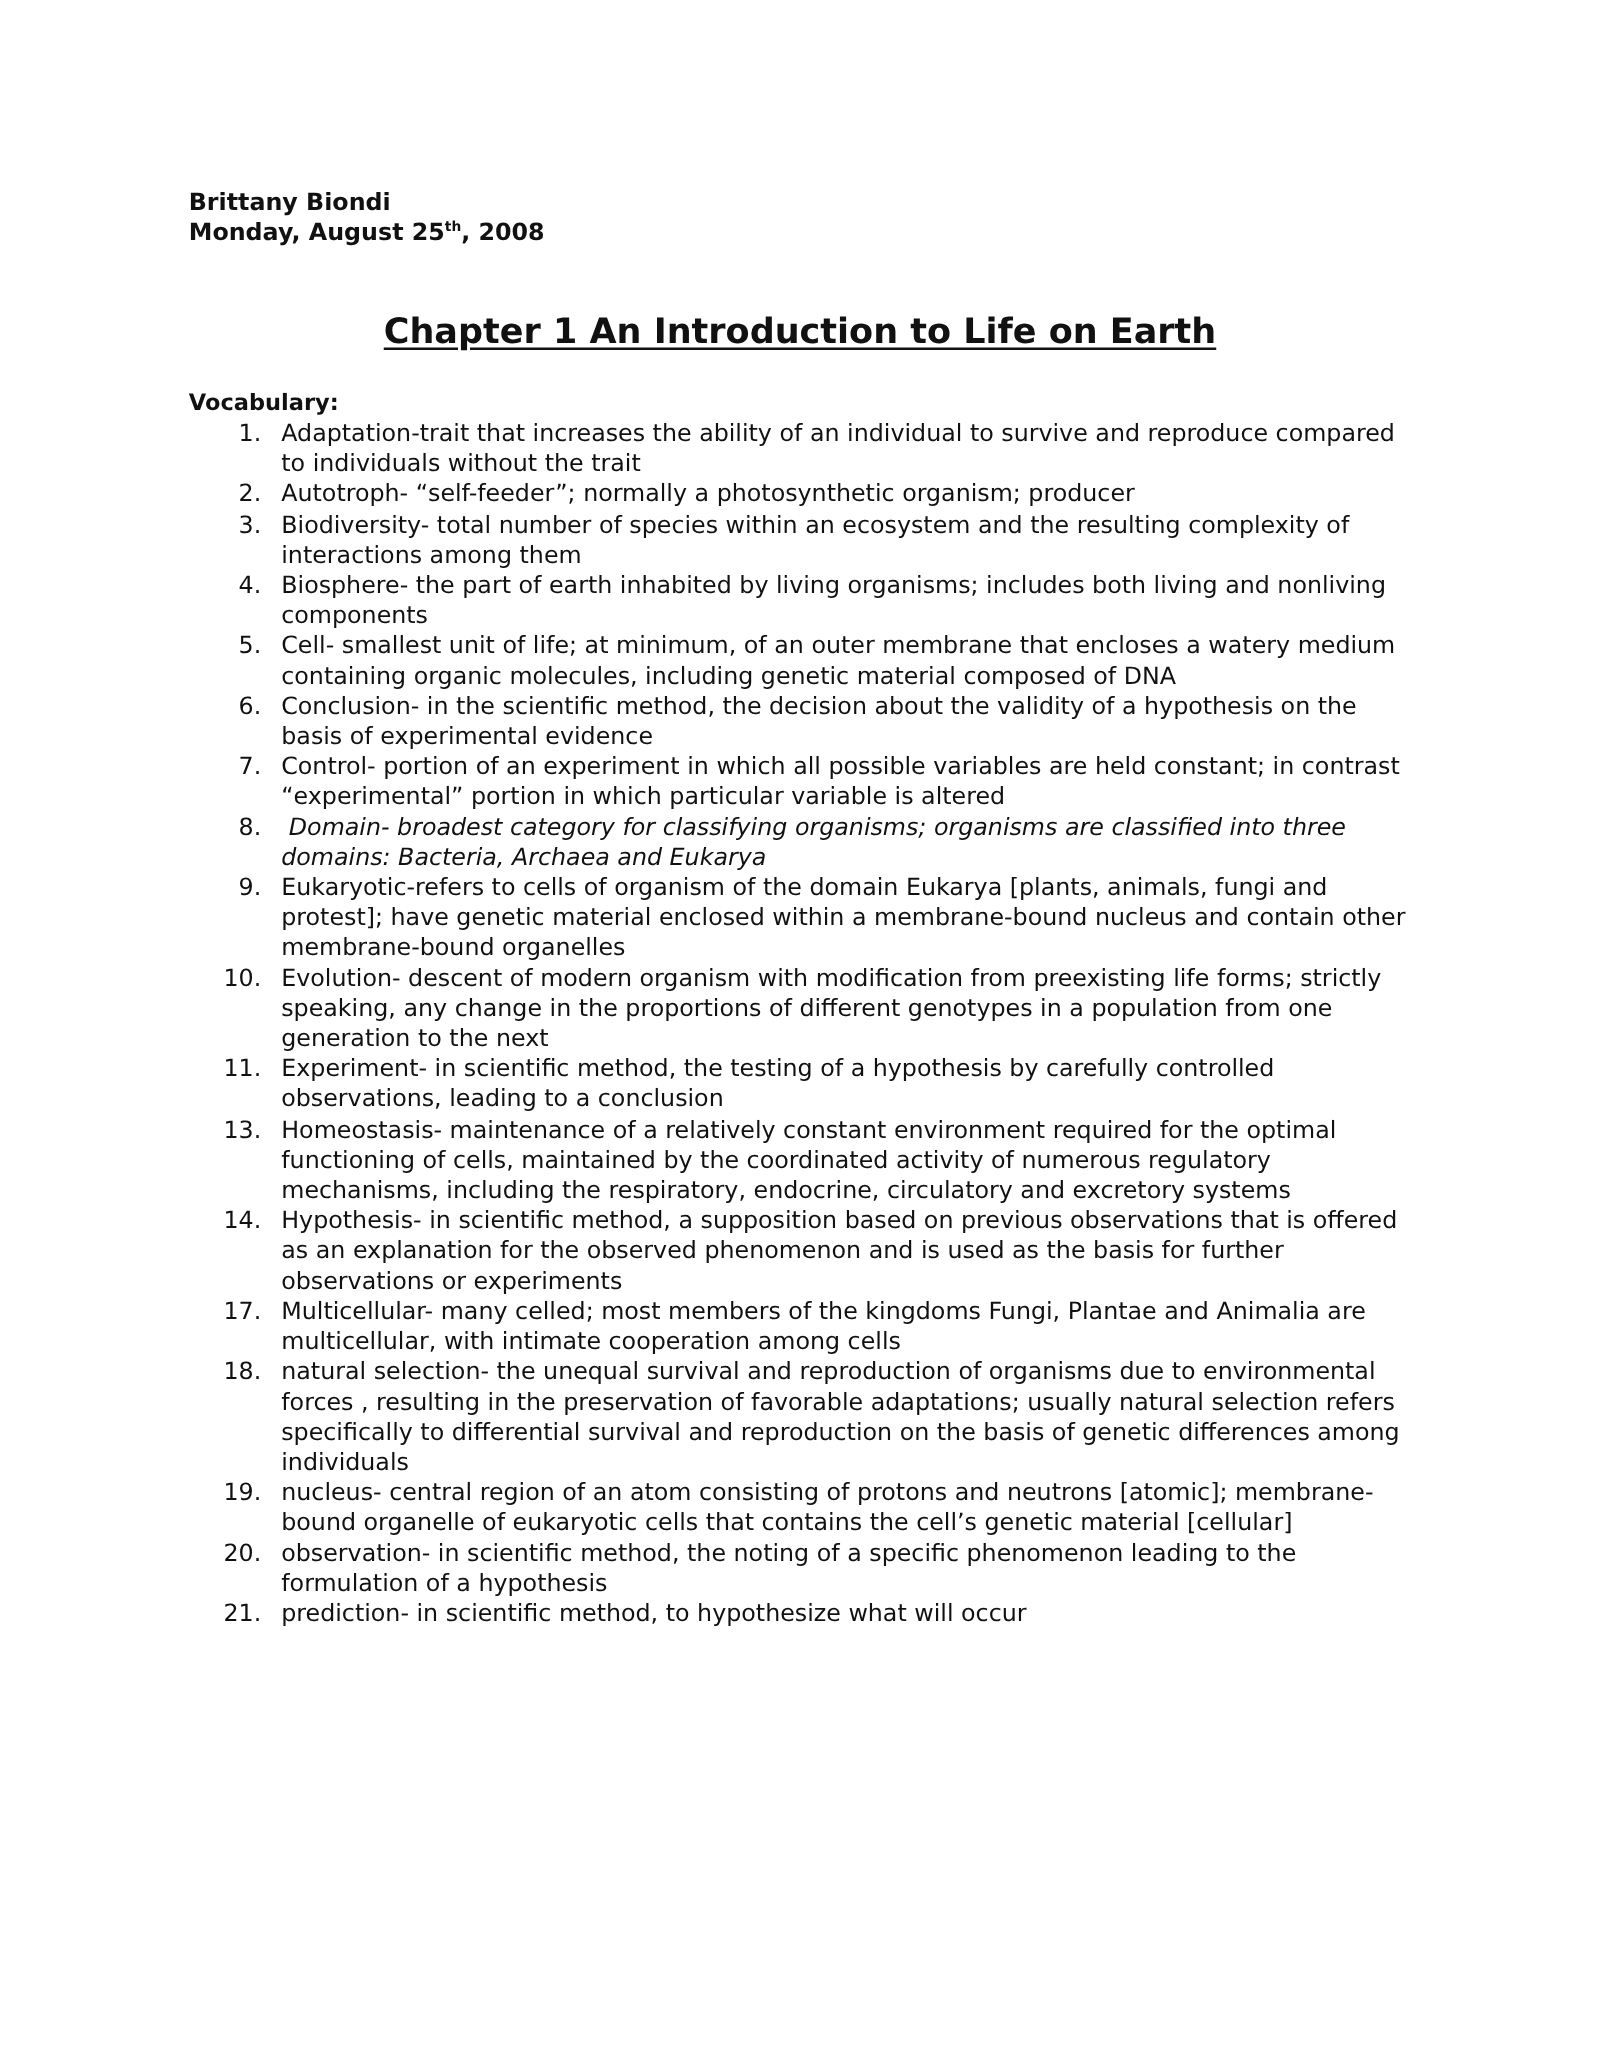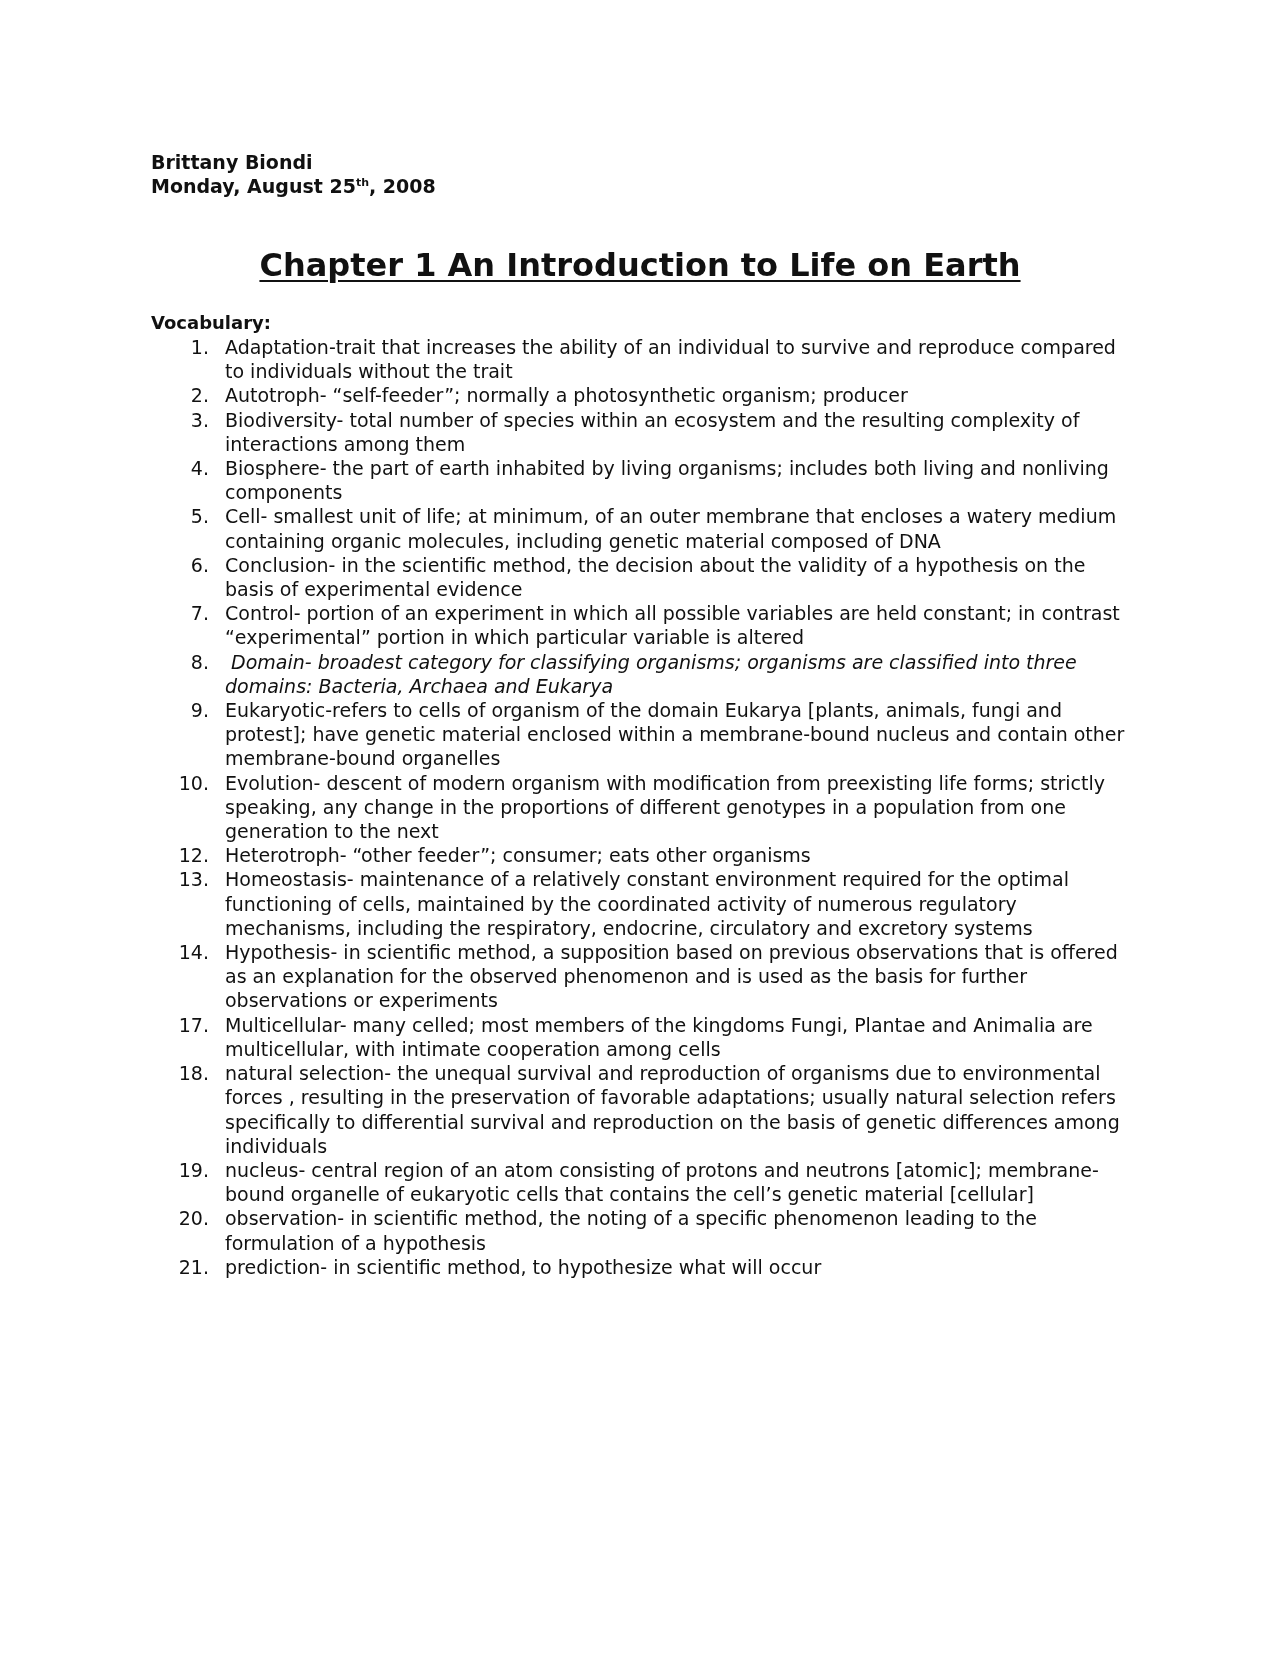--- a/index.html
+++ b/index.html
@@ -6,21 +6,21 @@
     body {
       width: 1280px; height: 1656px; position: relative; overflow: hidden;
       font-family: "DejaVu Sans", sans-serif; color: #111111;
     }
     .page { position: absolute; left: 0; top: 0; width: 1135px; height: 1656px; }
     .header { position: absolute; left: 151px; top: 150px; font-weight: bold; font-size: 19px; line-height: 24px; }
     .header div { white-space: nowrap; }
     .header sup { font-size: 11px; vertical-align: 7px; line-height: 0; }
     .title {
       position: absolute; left: 0; width: 1280px; top: 245px; text-align: center;
-      font-weight: bold; font-size: 32px; line-height: 40px; text-decoration: underline;
+      font-weight: bold; font-size: 28px; line-height: 40px; text-decoration: underline;
       text-decoration-thickness: 2px; text-underline-offset: 4px;
     }
     .vocab-label { position: absolute; left: 151px; top: 311px; font-weight: bold; font-size: 18px; line-height: 24px; }
     .vocab-list { position: absolute; left: 151px; top: 335px; width: 980px; margin: 0; padding: 0; list-style: none; }
     .vocab-item { position: relative; padding-left: 74px; font-size: 19px; line-height: 24.2px; }
     .vocab-num { position: absolute; left: 0; width: 58px; text-align: right; }
     .vocab-text { display: block; }
   </style>
 </head>
 <body>
@@ -70,22 +70,22 @@
       </li>
     <li class="vocab-item">
         <span class="vocab-num">9.</span>
         <span class="vocab-text">Eukaryotic-refers to cells of organism of the domain Eukarya [plants, animals, fungi and protest]; have genetic material enclosed within a membrane-bound nucleus and contain other membrane-bound organelles</span>
       </li>
     <li class="vocab-item">
         <span class="vocab-num">10.</span>
         <span class="vocab-text">Evolution- descent of modern organism with modification from preexisting life forms; strictly speaking, any change in the proportions of different genotypes in a population from one generation to the next</span>
       </li>
     <li class="vocab-item">
-        <span class="vocab-num">12.</span>
-        <span class="vocab-text">Heterotroph- “other feeder”; consumer; eats other organisms</span>
+        <span class="vocab-num">11.</span>
+        <span class="vocab-text">Experiment- in scientific method, the testing of a hypothesis by carefully controlled observations, leading to a conclusion</span>
       </li>
     <li class="vocab-item">
         <span class="vocab-num">13.</span>
         <span class="vocab-text">Homeostasis- maintenance of a relatively constant environment required for the optimal functioning of cells, maintained by the coordinated activity of numerous regulatory mechanisms, including the respiratory, endocrine, circulatory and excretory systems</span>
       </li>
     <li class="vocab-item">
         <span class="vocab-num">14.</span>
         <span class="vocab-text">Hypothesis- in scientific method, a supposition based on previous observations that is offered as an explanation for the observed phenomenon and is used as the basis for further observations or experiments</span>
       </li>
     <li class="vocab-item">

